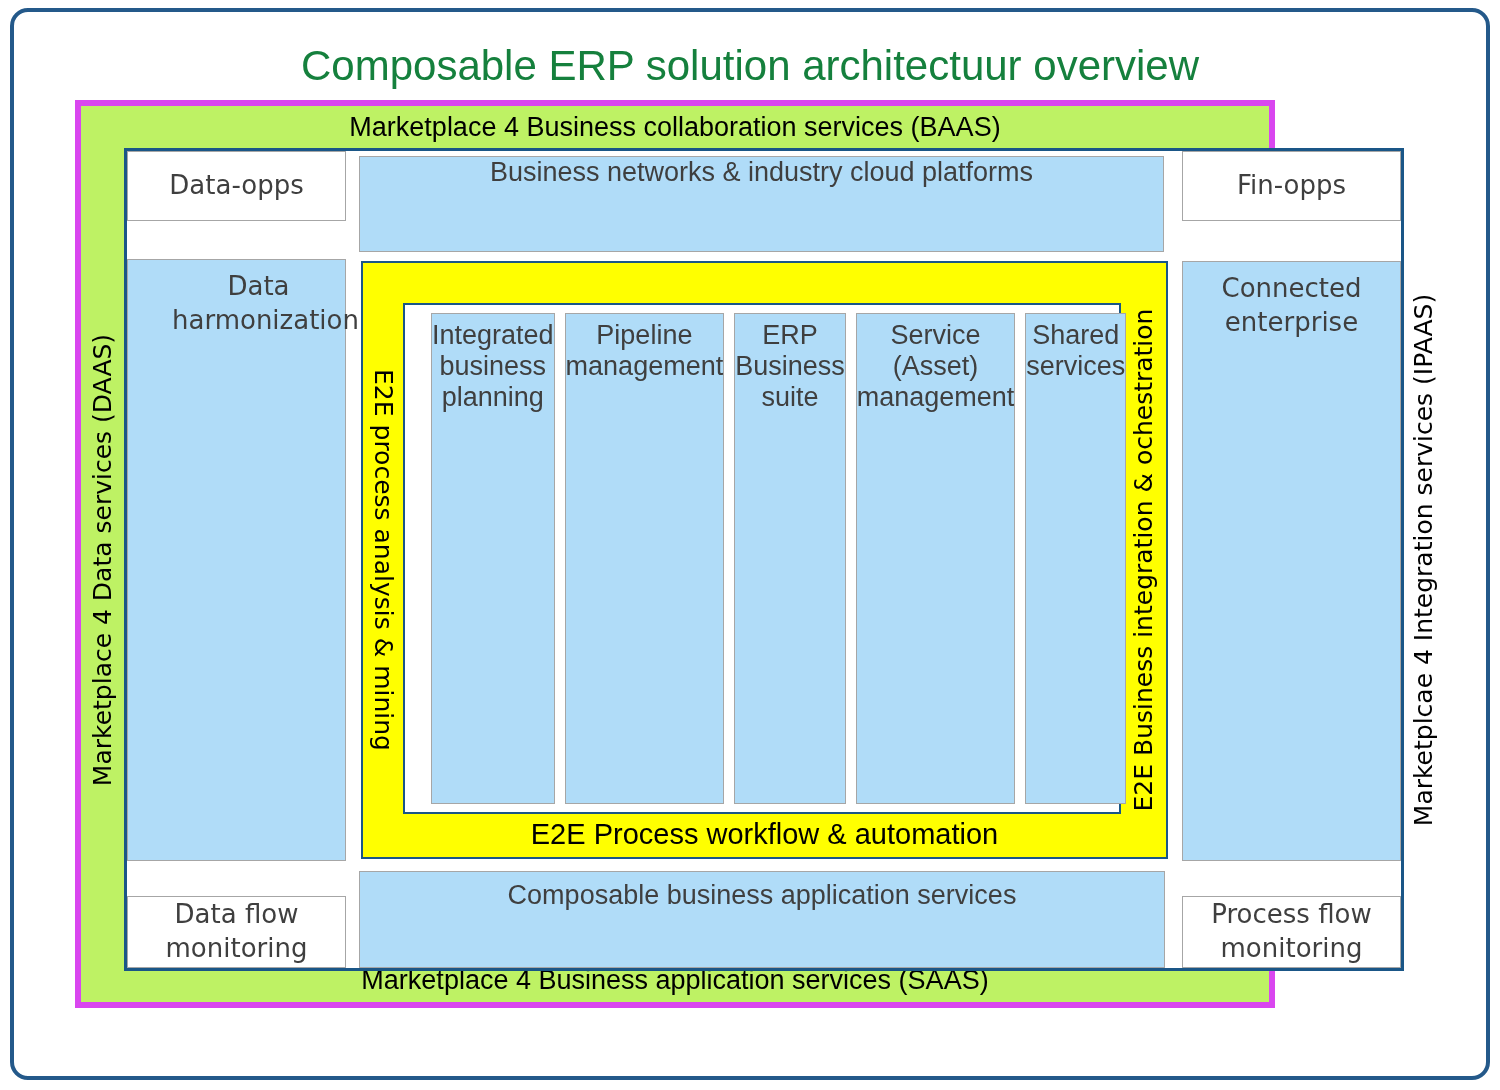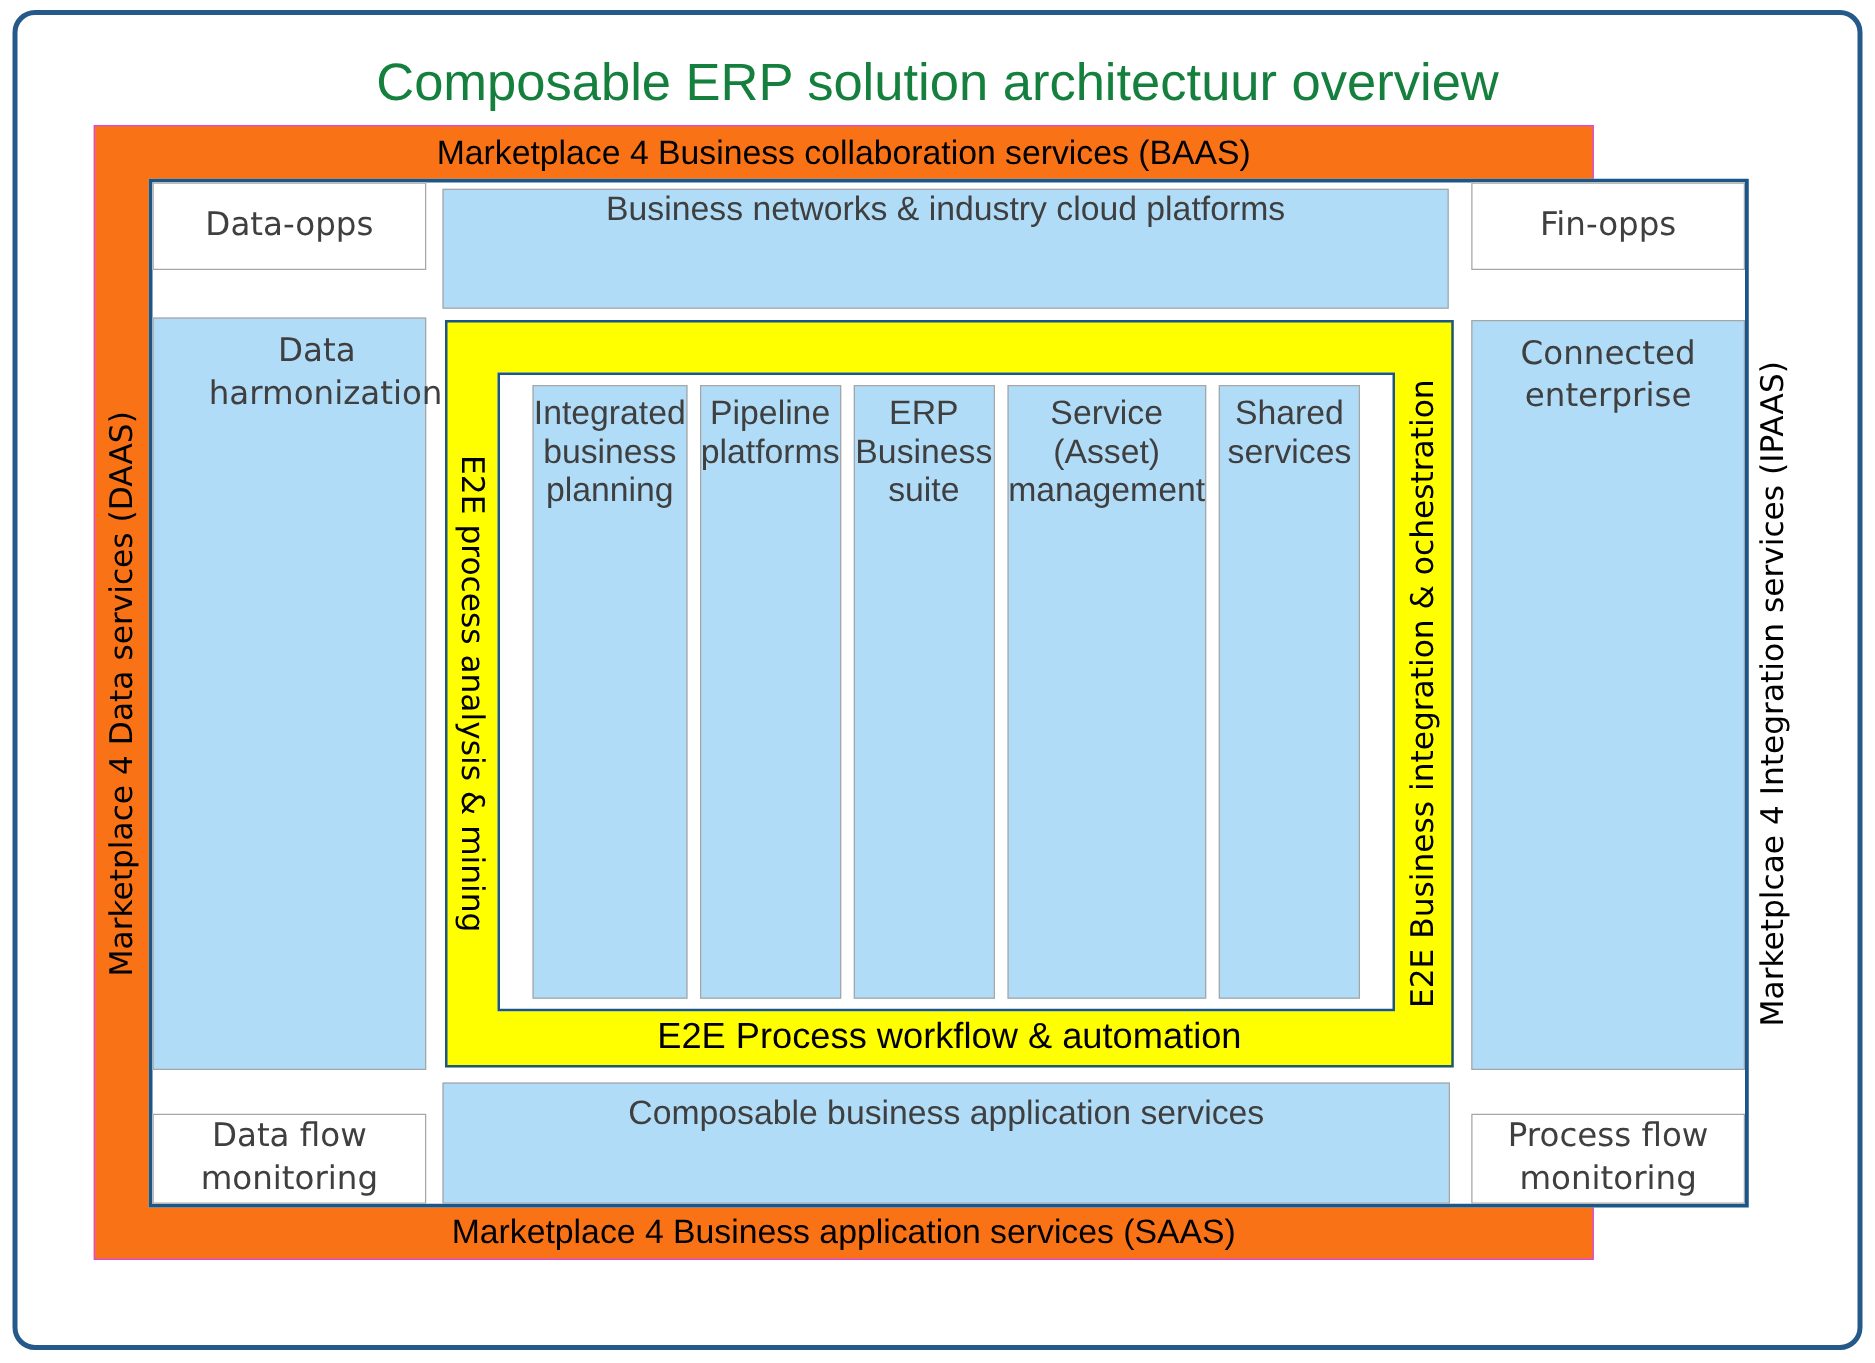--- a/index.html
+++ b/index.html
@@ -11,21 +11,21 @@
     position:absolute;left:10px;top:8px;width:1480px;height:1072px;
     border:4px solid #24598a;border-radius:18px;box-sizing:border-box;
   }
   .diagram-title{
     position:absolute;top:42px;left:0;width:100%;text-align:center;
     font-size:42px;color:#15803d;letter-spacing:0px;
   }
   
   .frame{
     position:absolute;left:75px;top:100px;width:1200px;height:908px;
-    background:#f97316;border:1px solid #d946ef;box-sizing:border-box;
+    background:#bef264;border:6px solid #d946ef;box-sizing:border-box;
   }
   .band-h{
     position:absolute;left:0;width:100%;text-align:center;color:#000;
     font-size:27px;white-space:nowrap;
   }
   .band-top{top:3px;height:37px;line-height:37px;}
   .band-bottom{bottom:3px;height:38px;line-height:38px;}
   .band-v{
     position:absolute;white-space:nowrap;color:#000;
     font-family:"DejaVu Sans",sans-serif;font-size:25px;
@@ -115,21 +115,21 @@
         <span>Data harmonization</span>
       </div>
 
       <div class="core-box">
         <div class="core-side core-left">E2E process analysis &amp; mining</div>
         <div class="core-side core-right">E2E Business integration &amp; ochestration</div>
         <div class="core-bottom">E2E Process workflow &amp; automation</div>
 
         <div class="core-inner">
           <div class="core-item">Integrated business planning</div>
-          <div class="core-item">Pipeline platforms</div>
+          <div class="core-item">Pipeline management</div>
           <div class="core-item">ERP Business suite</div>
           <div class="core-item">Service (Asset) management</div>
           <div class="core-item">Shared services</div>
         </div>
       </div>
 
       <div class="box blue-box wide-font connected">
         <span>Connected enterprise</span>
       </div>
 

